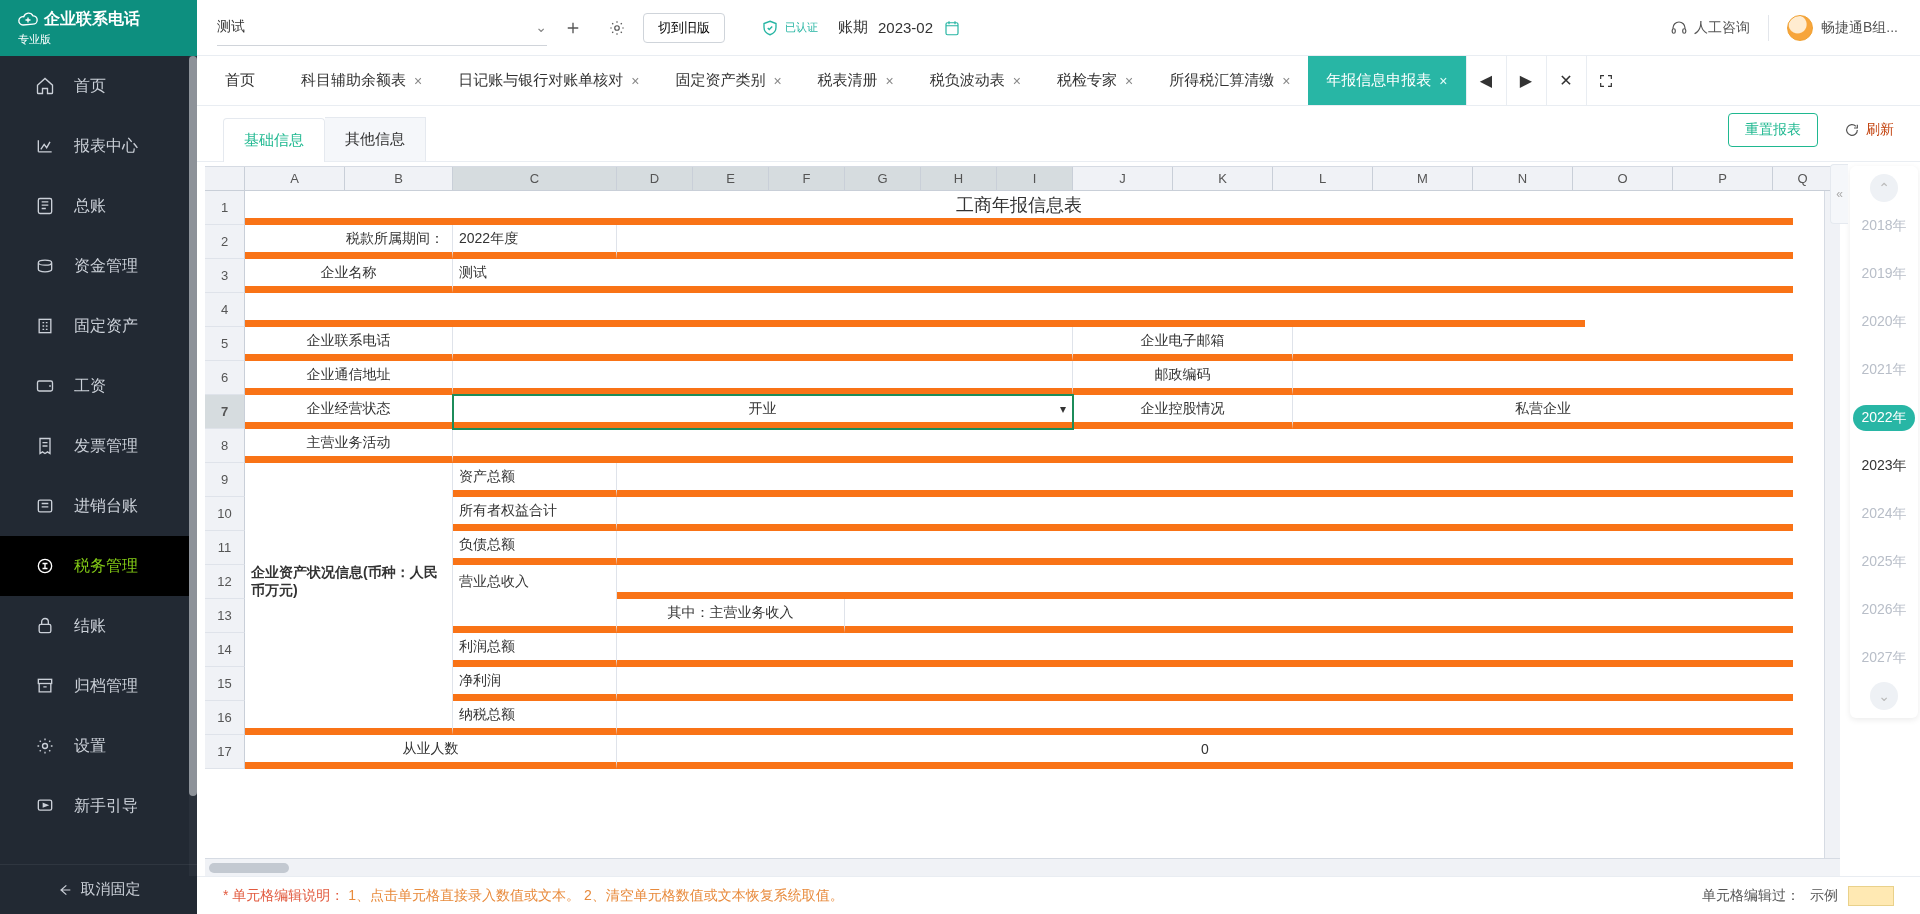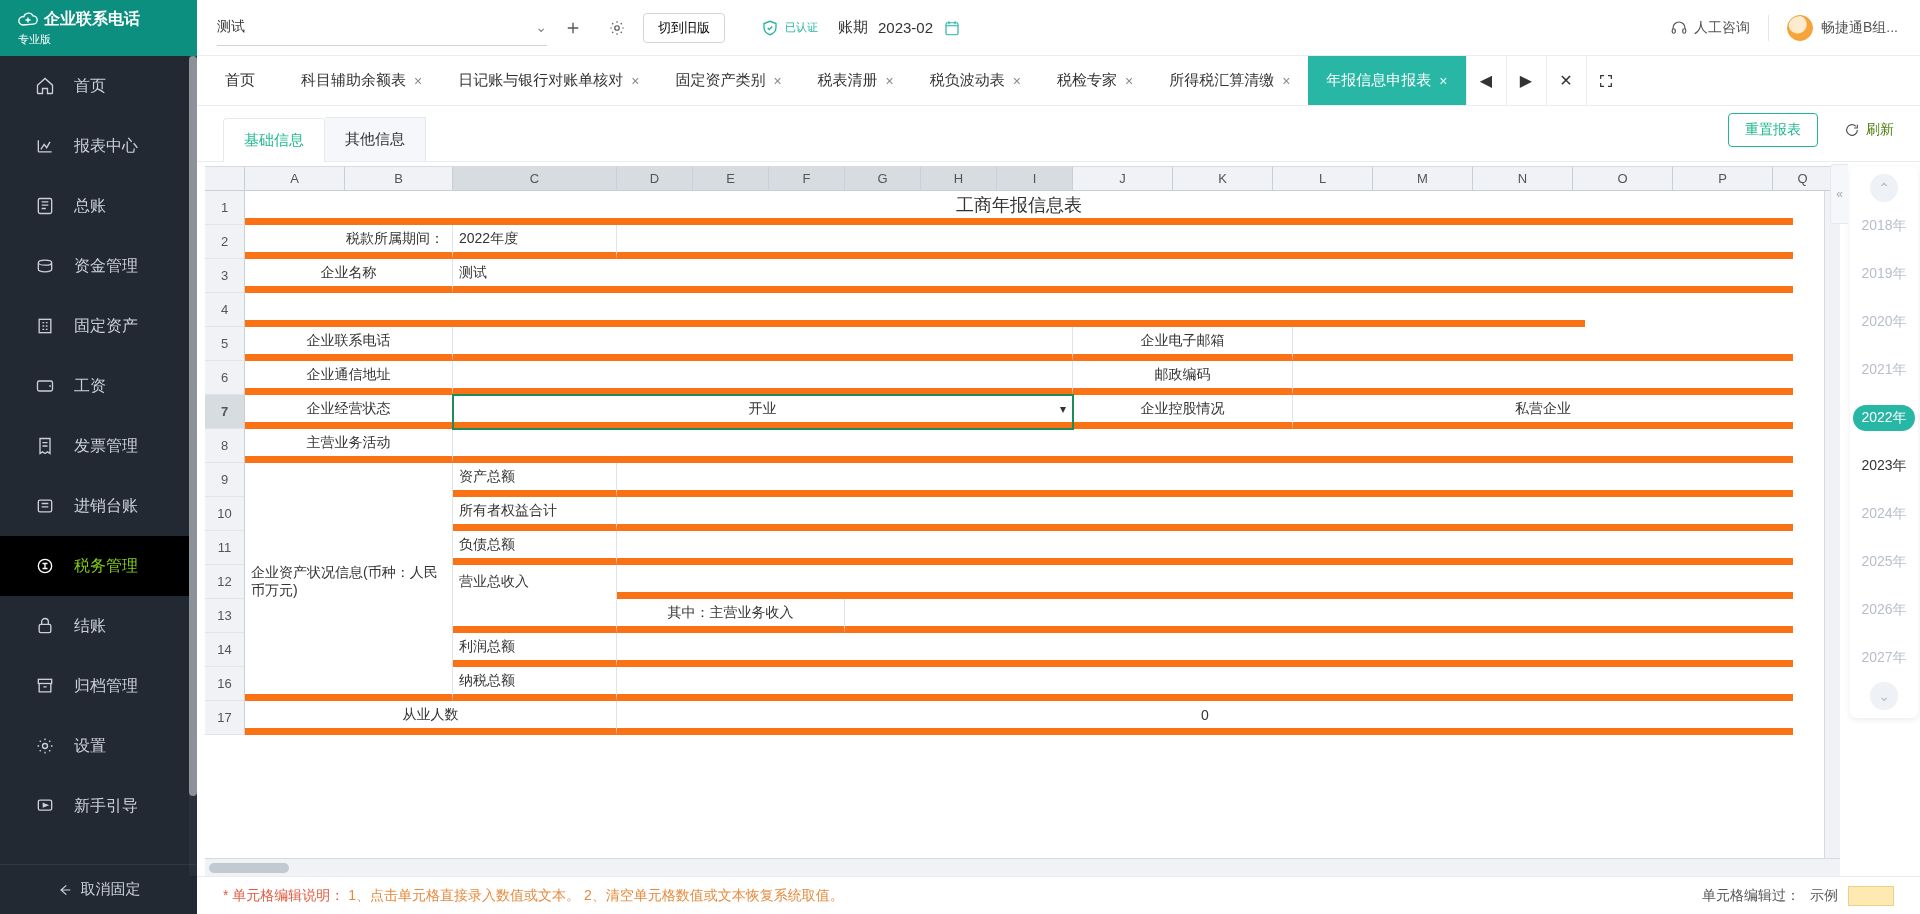--- a/index.html
+++ b/index.html
@@ -45,21 +45,21 @@
   .tabctrl { width: 40px; display: flex; align-items: center; justify-content: center; border-left: 1px solid #e9edf2; cursor: pointer; font-size: 16px; color: #333; }
 
   
   .subbar { height: 56px; display: flex; align-items: flex-end; padding: 0 26px; gap: 0; border-bottom: 1px solid #e9edf2; background:#fff; }
   .subtab { height: 44px; padding: 0 20px; display: flex; align-items: center; border: 1px solid #e5e9ef; border-bottom: none; background: #f5f7fa; cursor: pointer; font-size: 15px; }
   .subtab.active { color: #1fb890; background: #fff; position: relative; top: 1px; border-radius: 4px 4px 0 0;}
   .subtab + .subtab { border-left: none; }
   .sub-spacer { flex: 1; }
   .sub-actions { display: flex; align-items: center; gap: 26px; height: 100%; padding-bottom: 8px;}
   .reset-btn { height: 34px; padding: 0 16px; border: 1px solid #1fb890; color: #1fb890; background: #fff; border-radius: 4px; cursor: pointer; font-size: 14px; }
-  .refresh { color: #4d7c0f; cursor: pointer; display: flex; align-items: center; gap: 6px; font-size: 14px; }
+  .refresh { color: #c2410c; cursor: pointer; display: flex; align-items: center; gap: 6px; font-size: 14px; }
 
   
   .content { flex: 1; display: flex; min-height: 0; }
   .sheet-wrap { flex: 1; display: flex; flex-direction: column; padding: 4px 8px 0 8px; min-width: 0; background: #fff; }
   .grid { flex: 1; overflow: hidden; position: relative; border-top: 1px solid #d6dbe3; }
   
   .colhead { display: flex; height: 24px; background: #f0f2f6; border-bottom: 1px solid #c9cfd8; font-size: 13px; }
   .corner { width: 40px; border-right: 1px solid #c9cfd8; }
   .ch { border-right: 1px solid #c9cfd8; display: flex; align-items: center; justify-content: center; color: #555; }
   .rowhead { width: 40px; background: #f0f2f6; border-right: 1px solid #c9cfd8; display:flex; align-items:center; justify-content:center; font-size: 13px; color: #555; border-bottom: 1px solid #dfe3ea; }
@@ -451,38 +451,44 @@
               <div class="cell nb-r" style="width:1176px"></div>
               </div>
             <div class="row">
                 <div class="rowhead">11</div>
               <div class="cell center nb-b" style="width:208px"></div>
               <div class="cell" style="width:164px">负债总额</div>
               <div class="cell nb-r" style="width:1176px"></div>
               </div>
             <div class="row">
                 <div class="rowhead">12</div>
-              <div class="cell center nb-b" style="width:208px;">企业资产状况信息(币种：人民币万元)</div>
+              <div class="cell center nb-b" style="width:208px;font-weight:bold;">企业资产状况信息(币种：人民币万元)</div>
               <div class="cell nb-b" style="width:164px">营业总收入</div>
               <div class="cell nb-r" style="width:1176px"></div>
               </div>
             <div class="row">
                 <div class="rowhead">13</div>
               <div class="cell center nb-b" style="width:208px"></div>
               <div class="cell" style="width:164px"></div>
               <div class="cell center" style="width:228px">其中：主营业务收入</div>
               <div class="cell nb-r" style="width:948px"></div>
               </div>
             <div class="row">
                 <div class="rowhead">14</div>
               <div class="cell center nb-b" style="width:208px"></div>
               <div class="cell" style="width:164px">利润总额</div>
               <div class="cell nb-r" style="width:1176px"></div>
               </div>
             <div class="row">
+                <div class="rowhead">15</div>
+              <div class="cell center nb-b" style="width:208px"></div>
+              <div class="cell" style="width:164px">净利润</div>
+              <div class="cell nb-r" style="width:1176px"></div>
+              </div>
+            <div class="row">
                 <div class="rowhead">16</div>
               <div class="cell center" style="width:208px"></div>
               <div class="cell" style="width:164px">纳税总额</div>
               <div class="cell nb-r" style="width:1176px"></div>
               </div>
 
             <div class="row">
                 <div class="rowhead">17</div>
               <div class="cell center" style="width:372px">从业人数</div>
               <div class="cell nb-r center" style="width:1176px">0</div>

